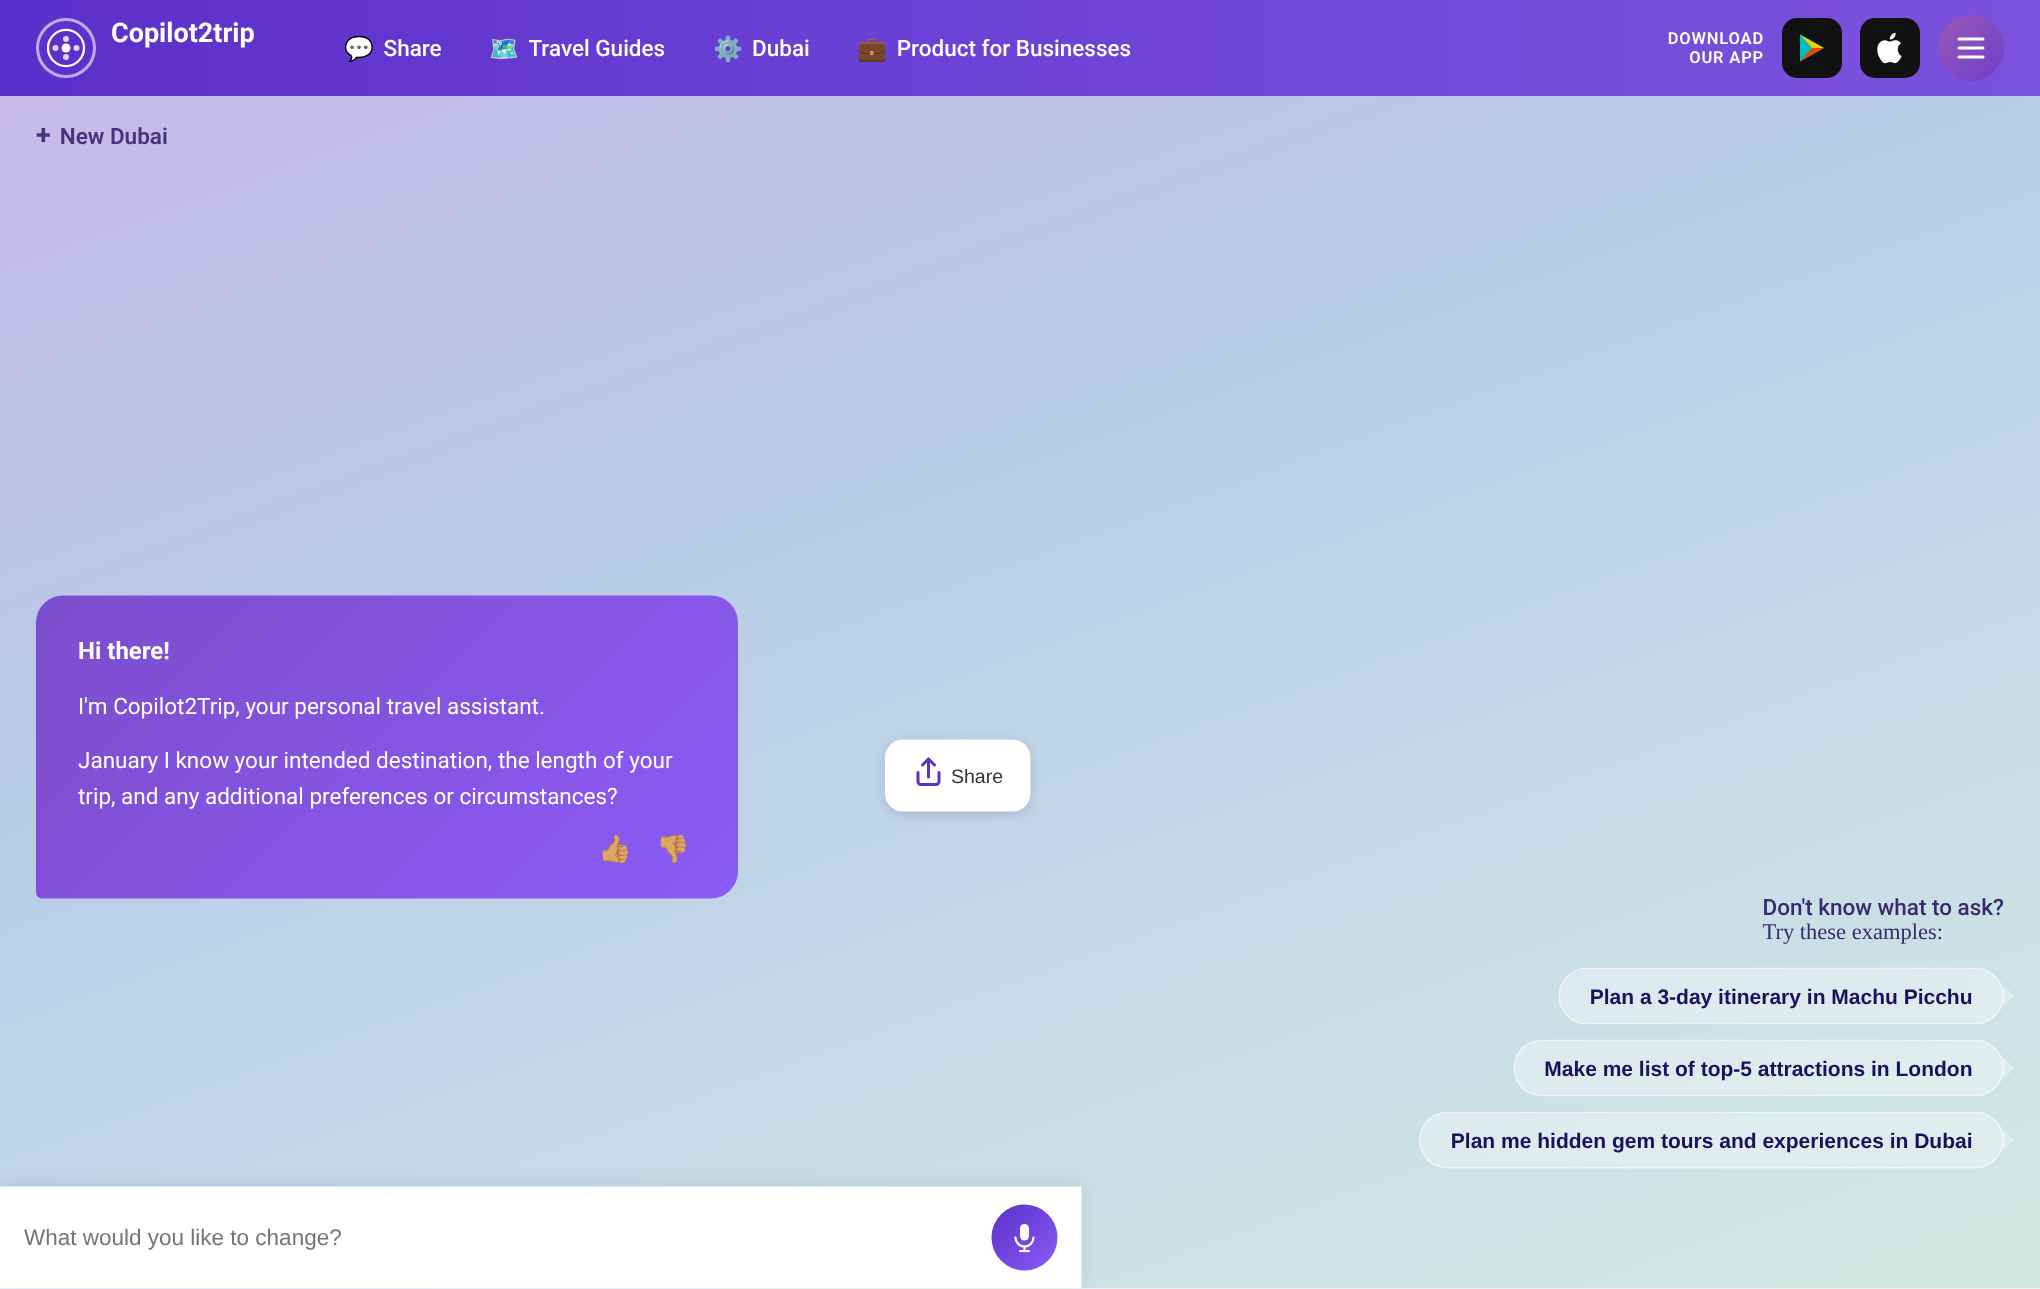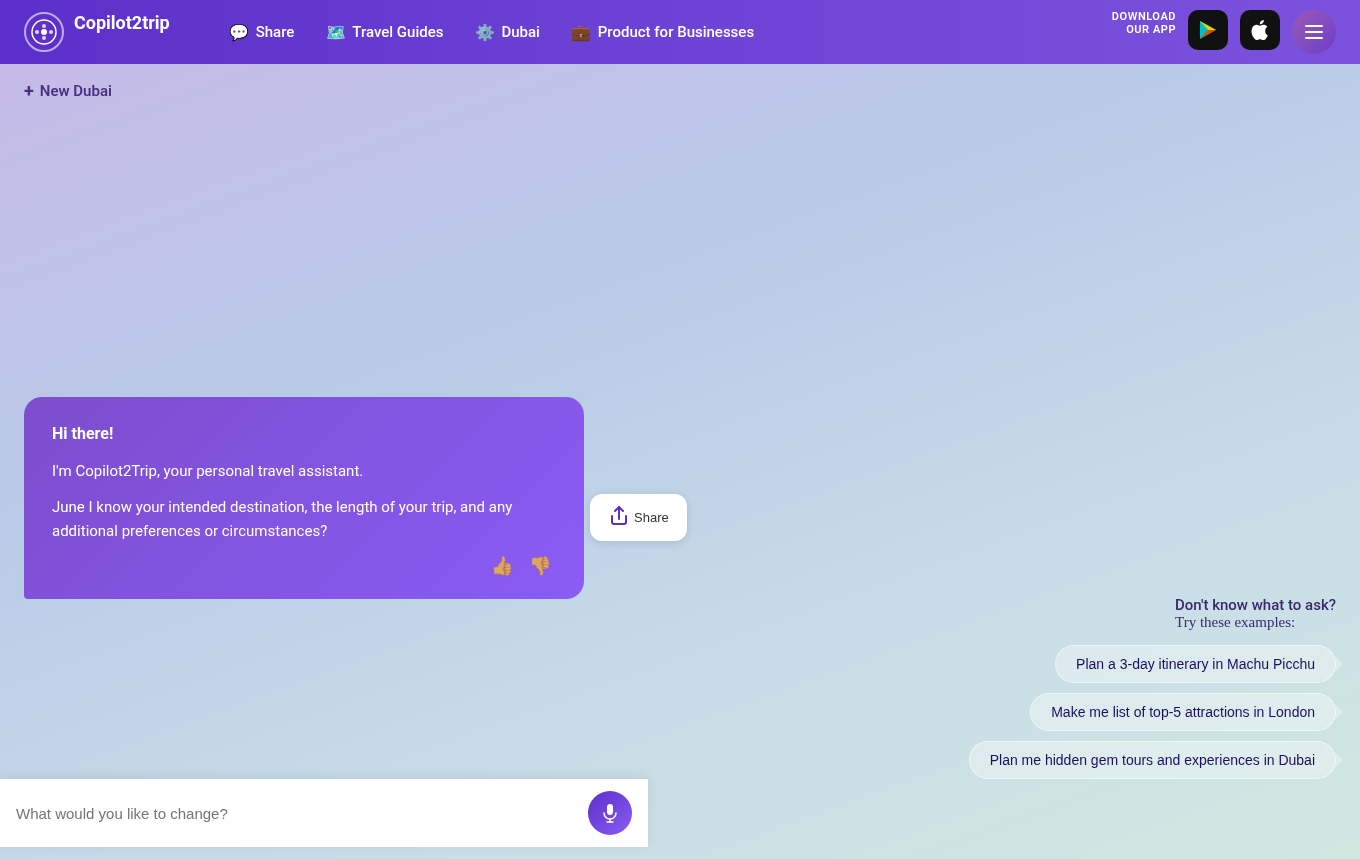--- a/index.html
+++ b/index.html
@@ -59,20 +59,21 @@
       font-weight: 500;
       padding: 6px 12px;
       border-radius: 8px;
       cursor: pointer;
       text-decoration: none;
     }
     .nav-item .nav-icon { font-size: 16px; }
 
     .nav-right {
       display: flex;
+      align-items: center;
       gap: 12px;
     }
     .download-label {
       display: flex;
       flex-direction: column;
       align-items: flex-end;
       color: #fff;
       font-size: 11px;
       font-weight: 600;
       letter-spacing: 0.05em;
@@ -142,21 +143,21 @@
       justify-content: flex-end;
       padding: 0 0 8px 0;
       position: relative;
     }
 
     
     .ai-bubble-wrap {
       position: absolute;
       left: 24px;
       bottom: 260px;
-      width: 560px;
+      width: 468px;
     }
     .ai-bubble {
       background: linear-gradient(135deg, #7c4dcc 0%, #8b5cf6 100%);
       border-radius: 18px 18px 18px 4px;
       padding: 24px 28px 20px 28px;
       color: #fff;
       font-size: 15px;
       line-height: 1.6;
       position: relative;
     }
@@ -224,21 +225,21 @@
     .dont-know-text .try-text {
       display: block;
       font-family: Liberation Serif, serif;
     }
     .suggestion-chip {
       background: rgba(255,255,255,0.35);
       border: 1.5px solid rgba(255,255,255,0.5);
       border-radius: 24px;
       padding: 10px 20px;
       font-size: 14px;
-      font-weight: 400;
+      font-weight: 700;
       color: #1a1060;
       cursor: pointer;
       backdrop-filter: blur(4px);
       transition: background 0.2s;
       position: relative;
     }
     .suggestion-chip::after {
       content: '';
       position: absolute;
       right: -8px;
@@ -247,23 +248,23 @@
       width: 0;
       height: 0;
       border-left: 8px solid rgba(255,255,255,0.35);
       border-top: 8px solid transparent;
       border-bottom: 8px solid transparent;
     }
 
     
     .input-bar {
       position: absolute;
-      bottom: 12px;
+      bottom: 0;
       left: 0;
-      width: 648px;
+      width: 721px;
       height: 68px;
       background: #fff;
       border-radius: 0;
       display: flex;
       align-items: center;
       padding: 0 16px;
       gap: 12px;
       box-shadow: 0 -2px 12px rgba(0,0,0,0.08);
     }
     .input-field {
@@ -357,21 +358,21 @@
     <span class="plus-icon">+</span>
     <span>New Dubai</span>
   </div>
 
   <div class="chat-area">
 
     <div class="ai-bubble-wrap">
       <div class="ai-bubble">
         <div class="greeting">Hi there!</div>
         <div class="intro">I'm Copilot2Trip, your personal travel assistant.</div>
-        <div class="question">June I know your intended destination, the length of your trip, and any additional preferences or circumstances?</div>
+        <div class="question">January I know your intended destination, the length of your trip, and any additional preferences or circumstances?</div>
         <div class="ai-bubble-actions">
           <button class="thumb-btn">👍</button>
           <button class="thumb-btn">👎</button>
         </div>
       </div>
     </div>
 
     <div class="share-btn-wrap">
       <button class="share-btn">
         <span class="share-icon">

